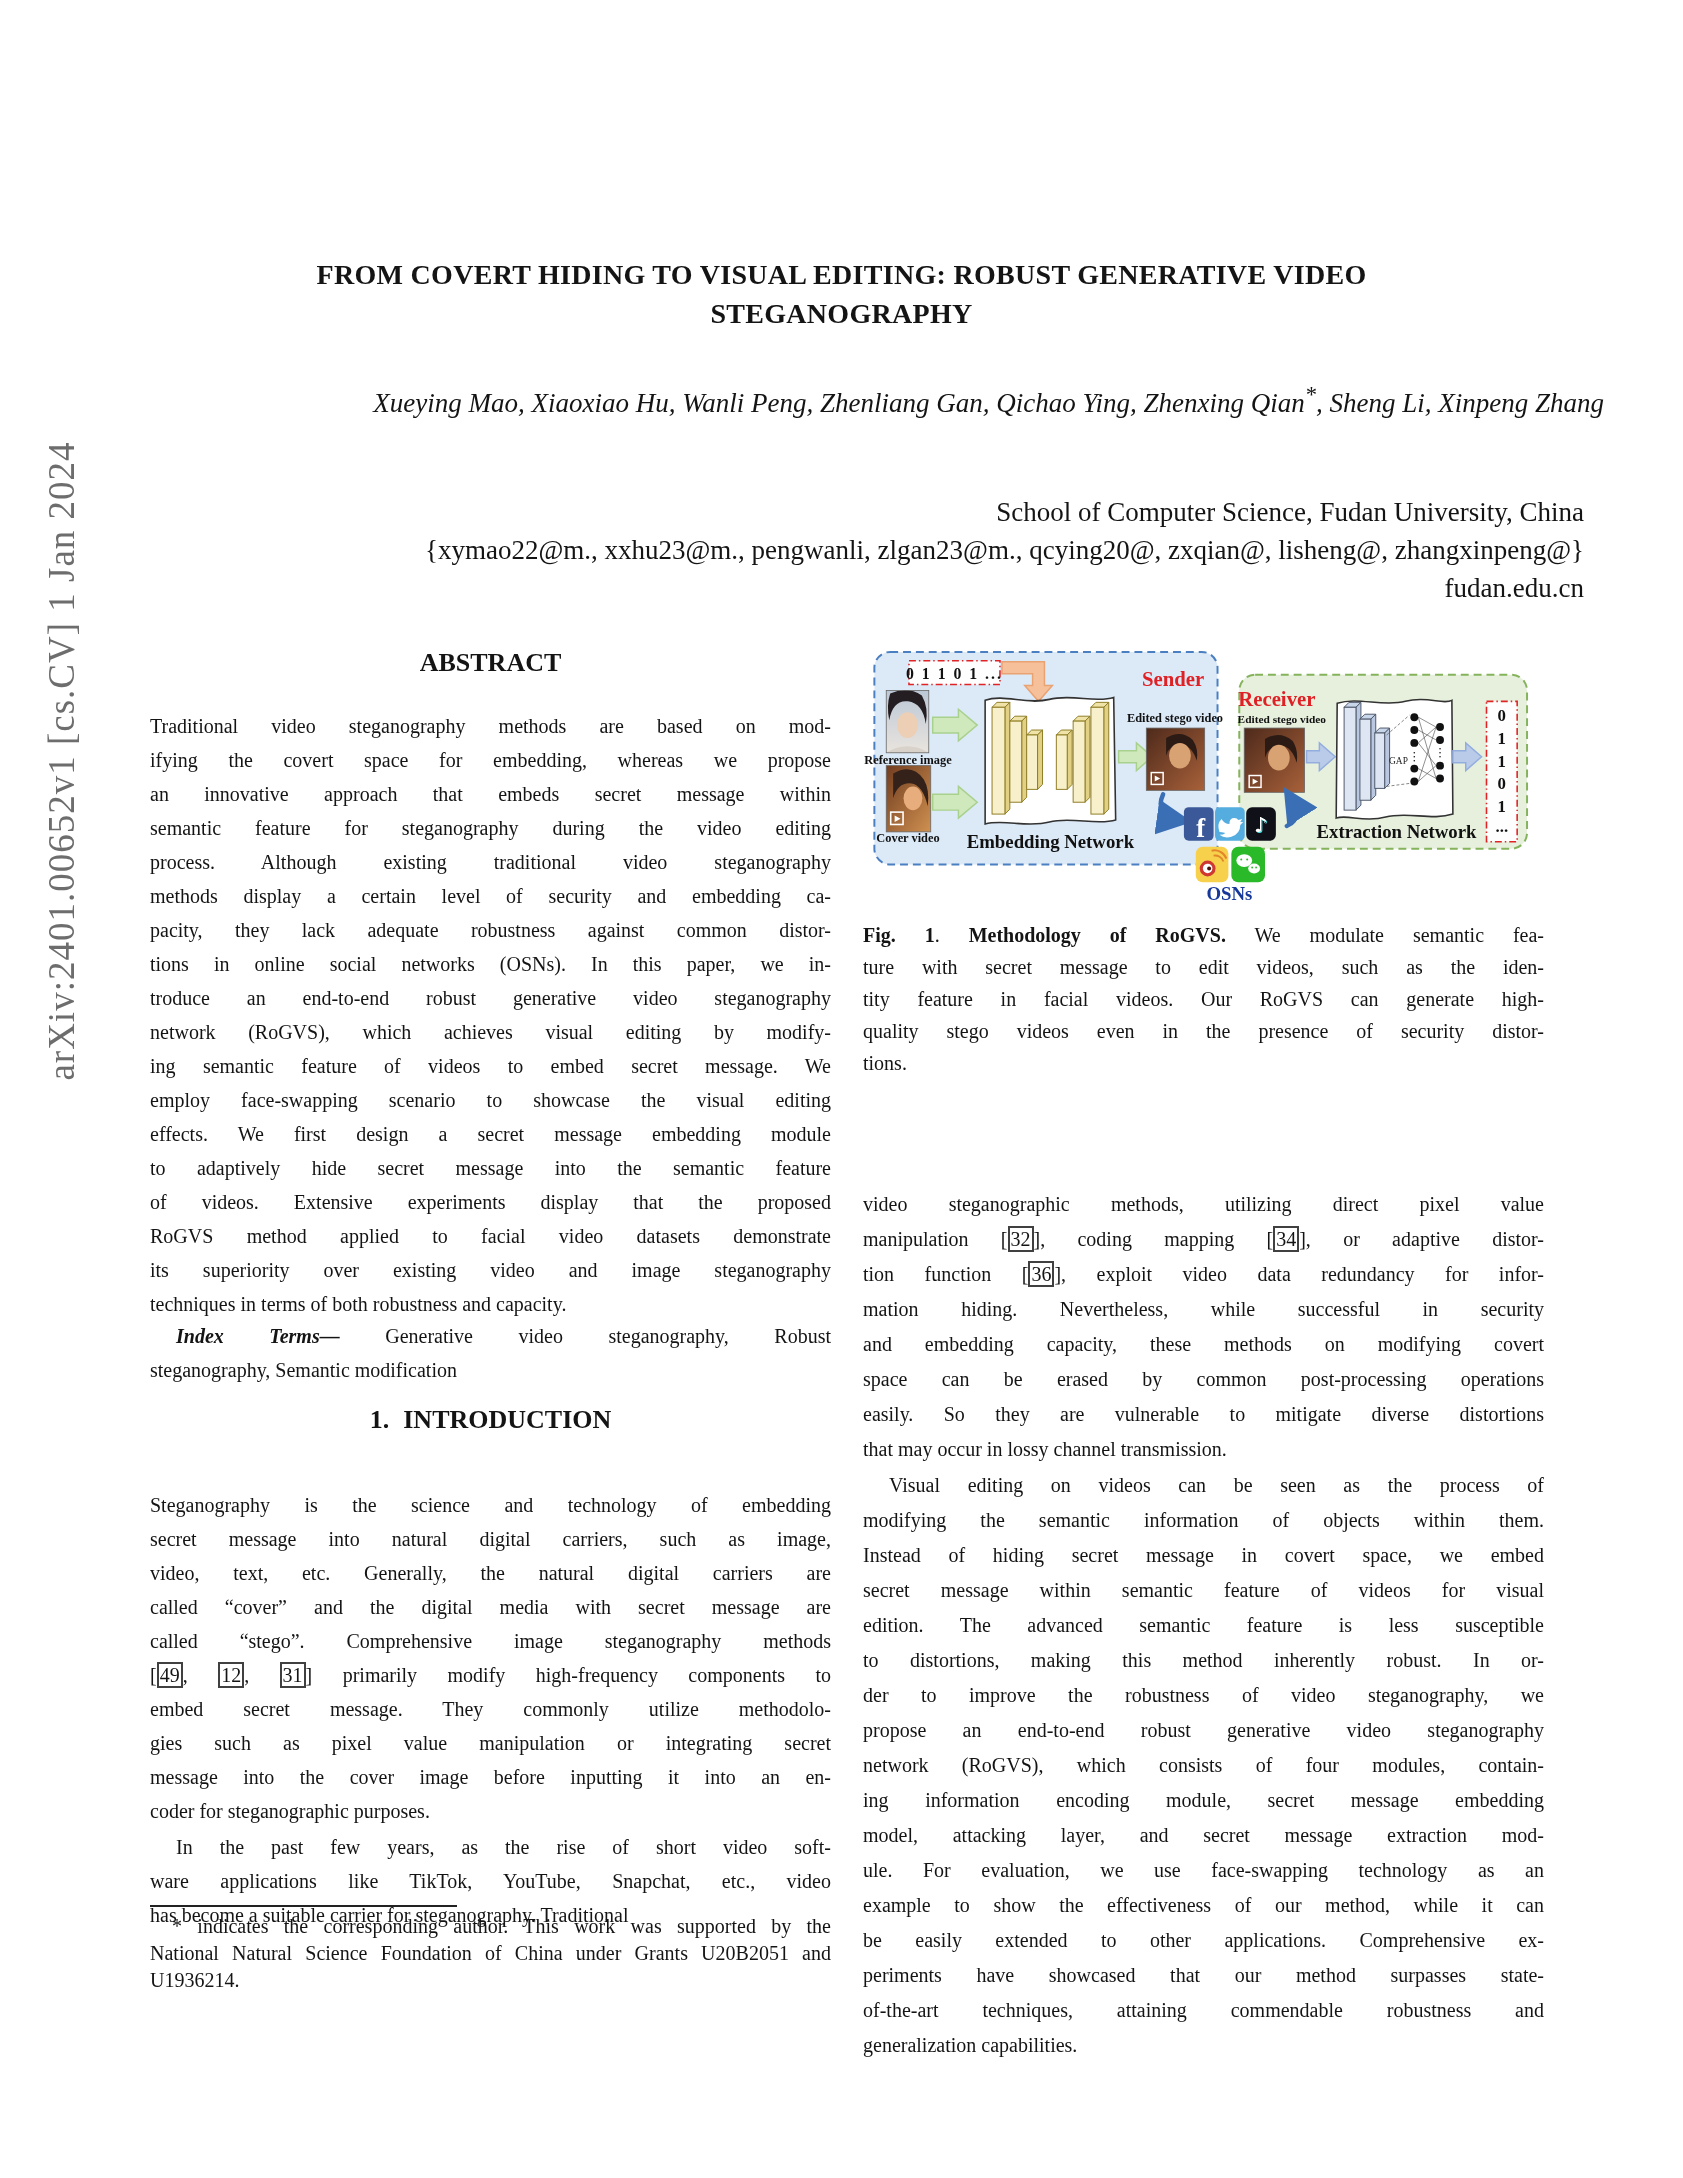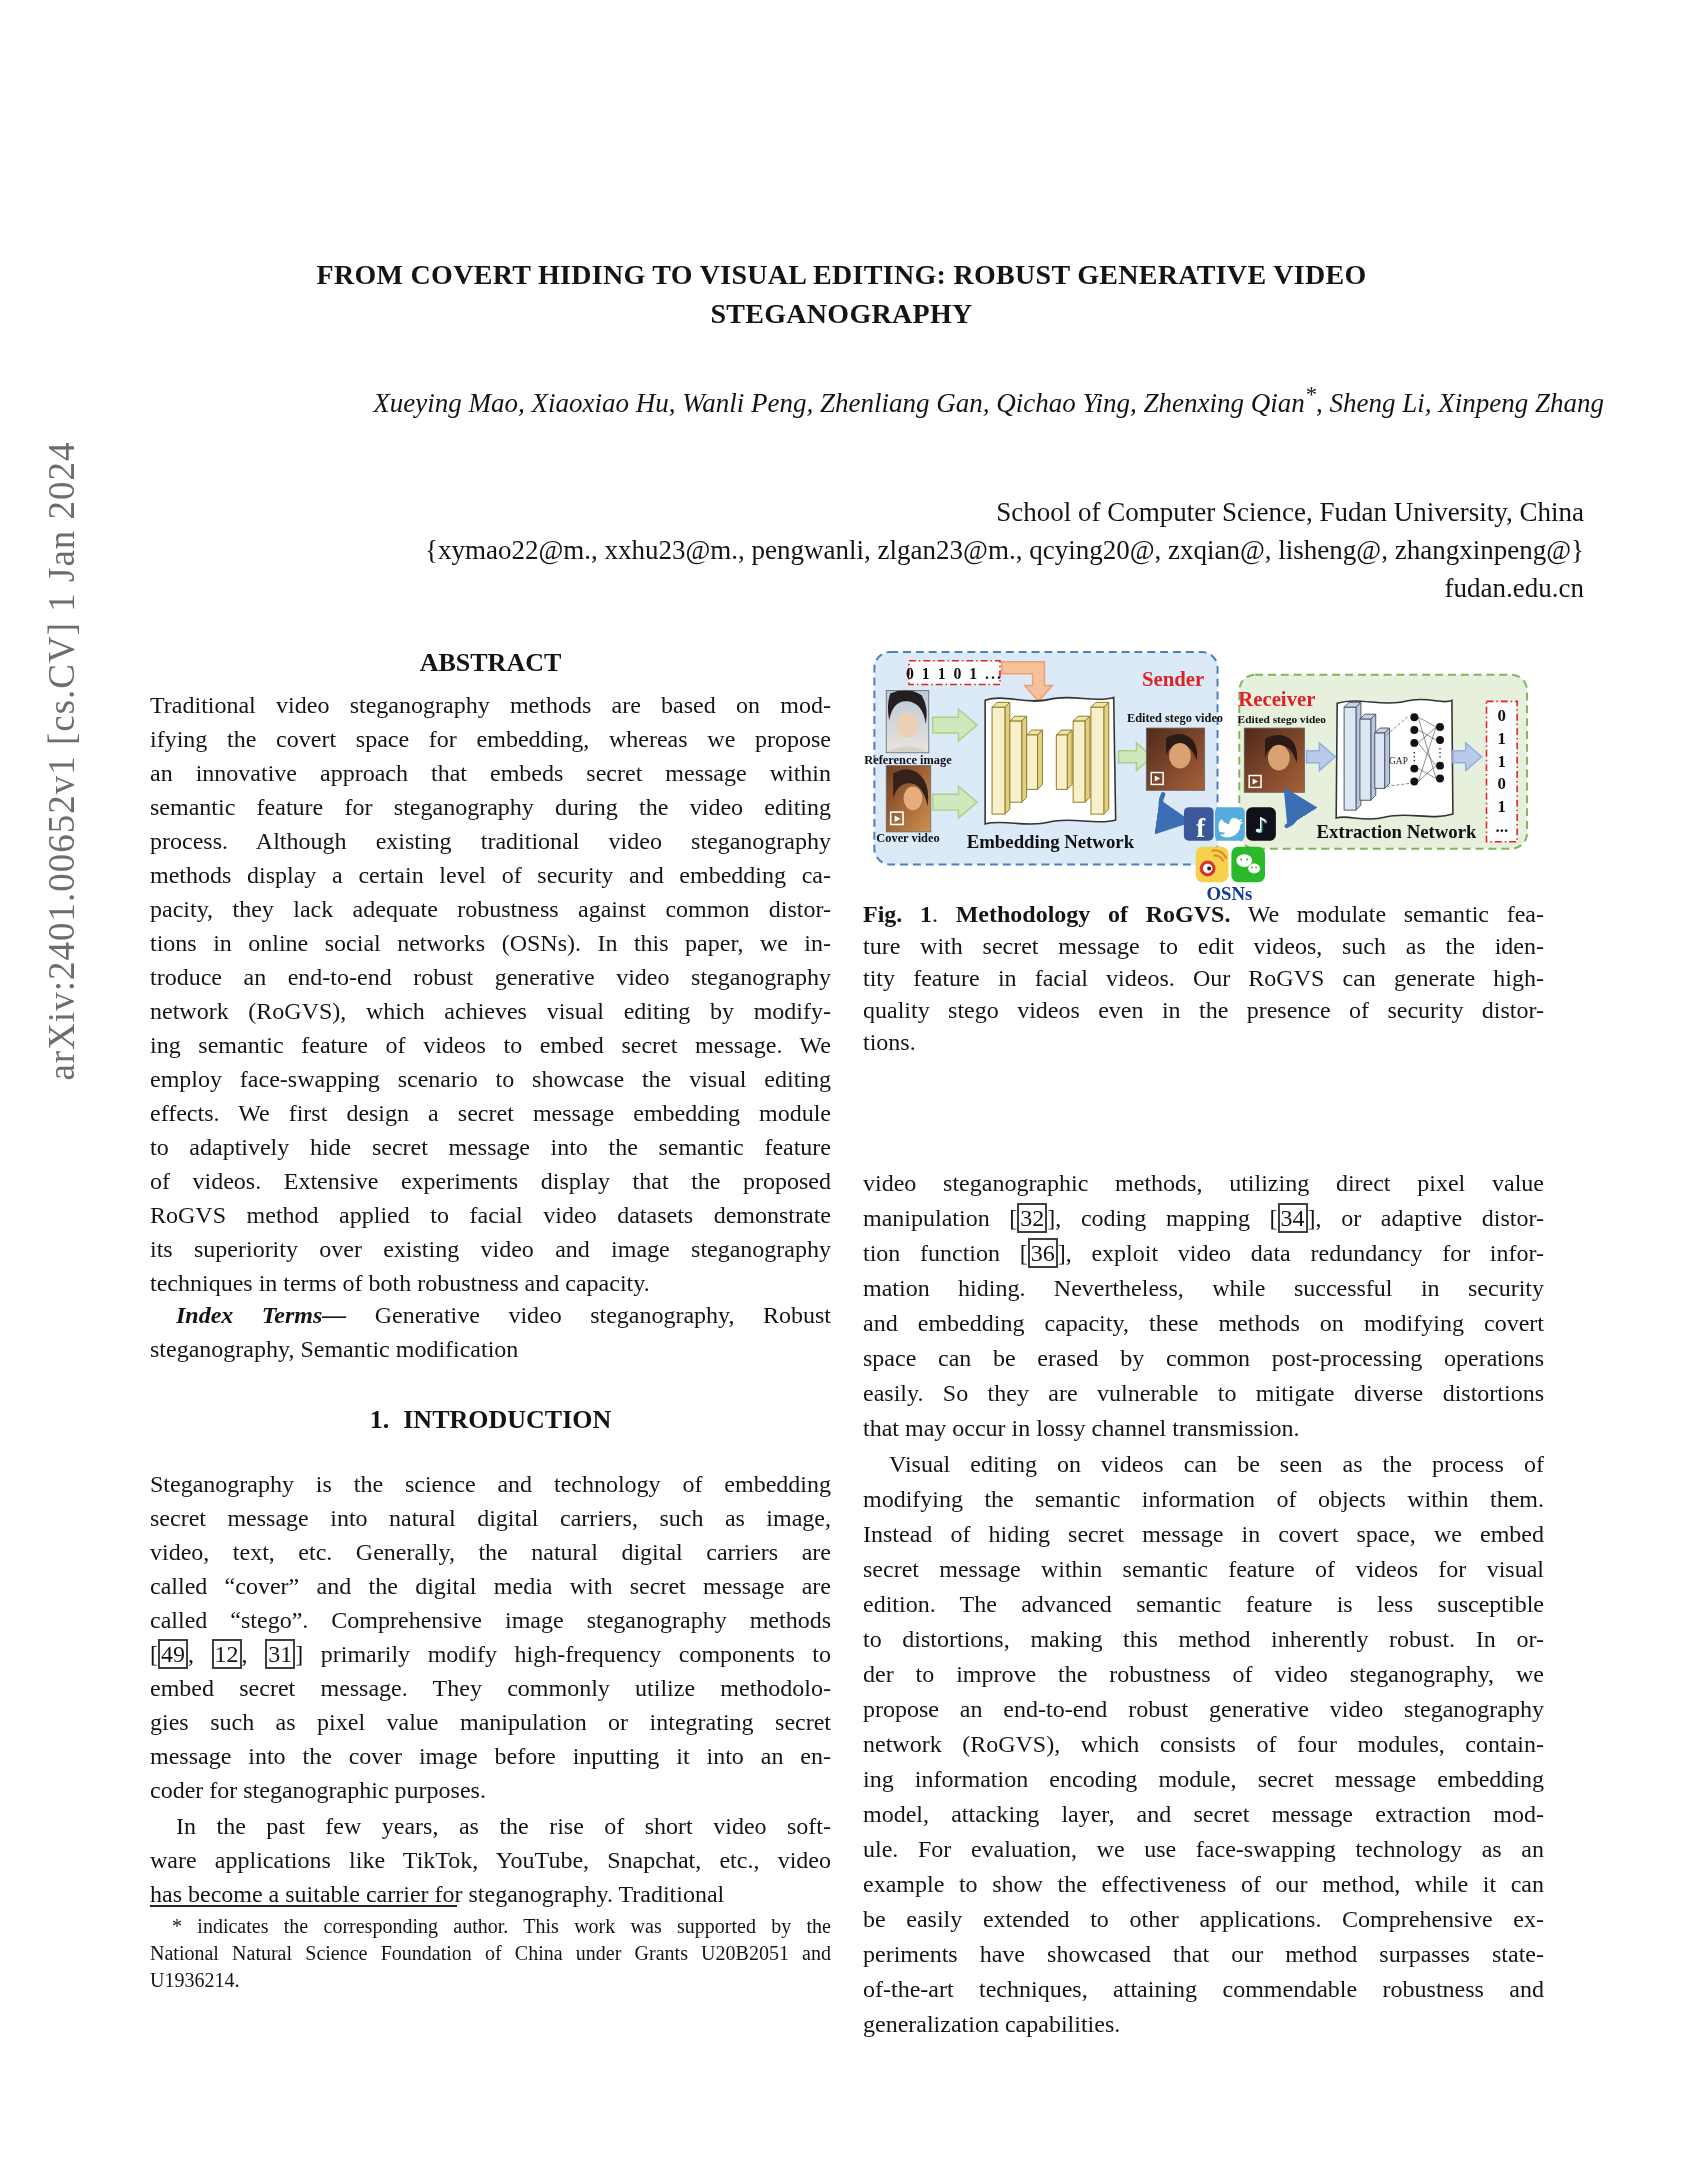--- a/index.html
+++ b/index.html
@@ -17,21 +17,21 @@
 
   
   .arxiv { left:-269px; top:738px; width:663px; height:46px; transform:rotate(-90deg);
            text-align:center; color:#6d6d6d; font-size:37px; letter-spacing:1px; white-space:nowrap; }
 
   
   .colL { left:150px; width:681px; }
   .colR { left:863px; width:681px; }
   .sec-heading { text-align:center; font-weight:bold; font-size:26px; }
   .hgap { display:inline-block; width:14px; }
-  .body-text { font-size:24px; }
+  .body-text { font-size:20px;margin-top:21px; }
   .lh-abs { line-height:34px; }
   .lh-body { line-height:35px; }
   .lh-cap { line-height:32px; }
   .tline { text-align:justify; text-align-last:justify; }
   .tline.tlast { text-align-last:left; }
   .indent-first .tline:first-child { text-indent:26px; }
   .cap-line1 { text-align:justify; text-align-last:justify; }
   .it-label { font-weight:bold; font-style:italic; }
   .cite { border:2px solid #404040; padding:0 1px; }
 

